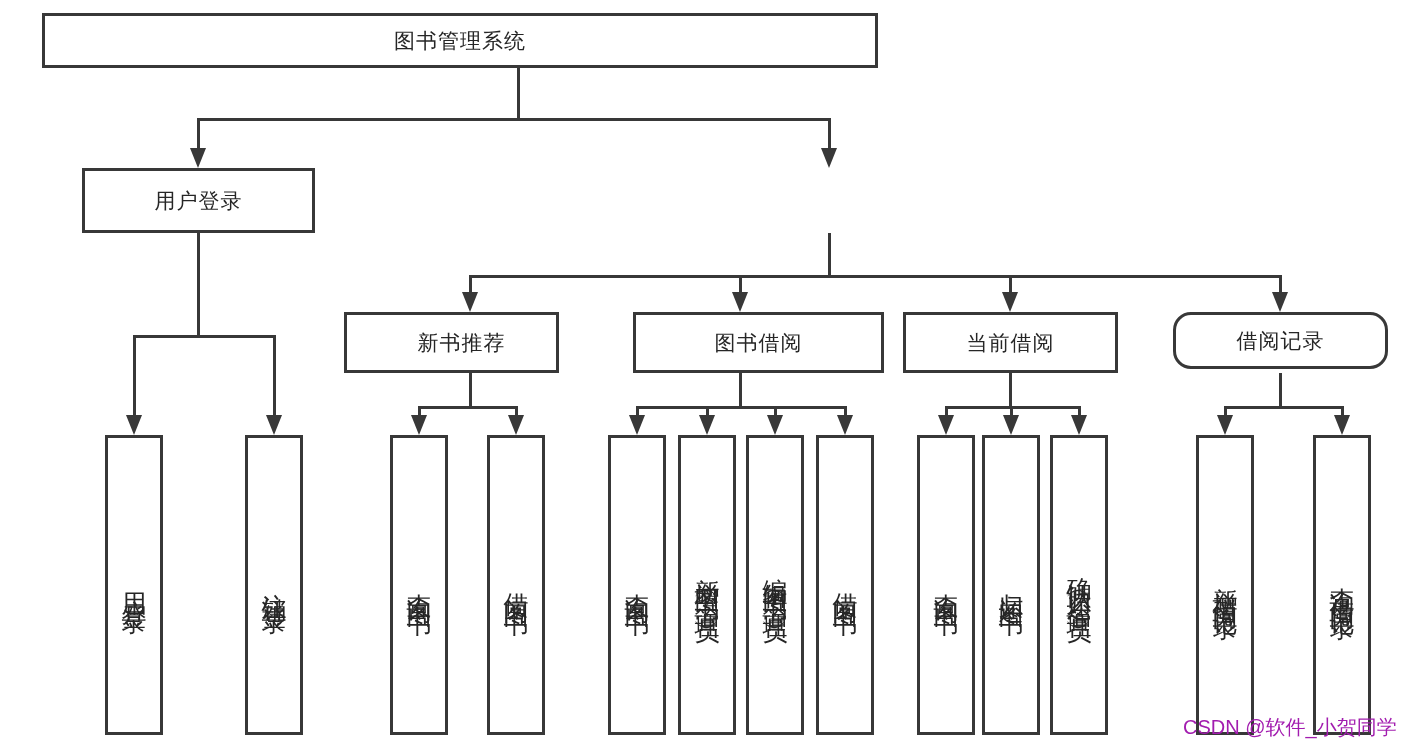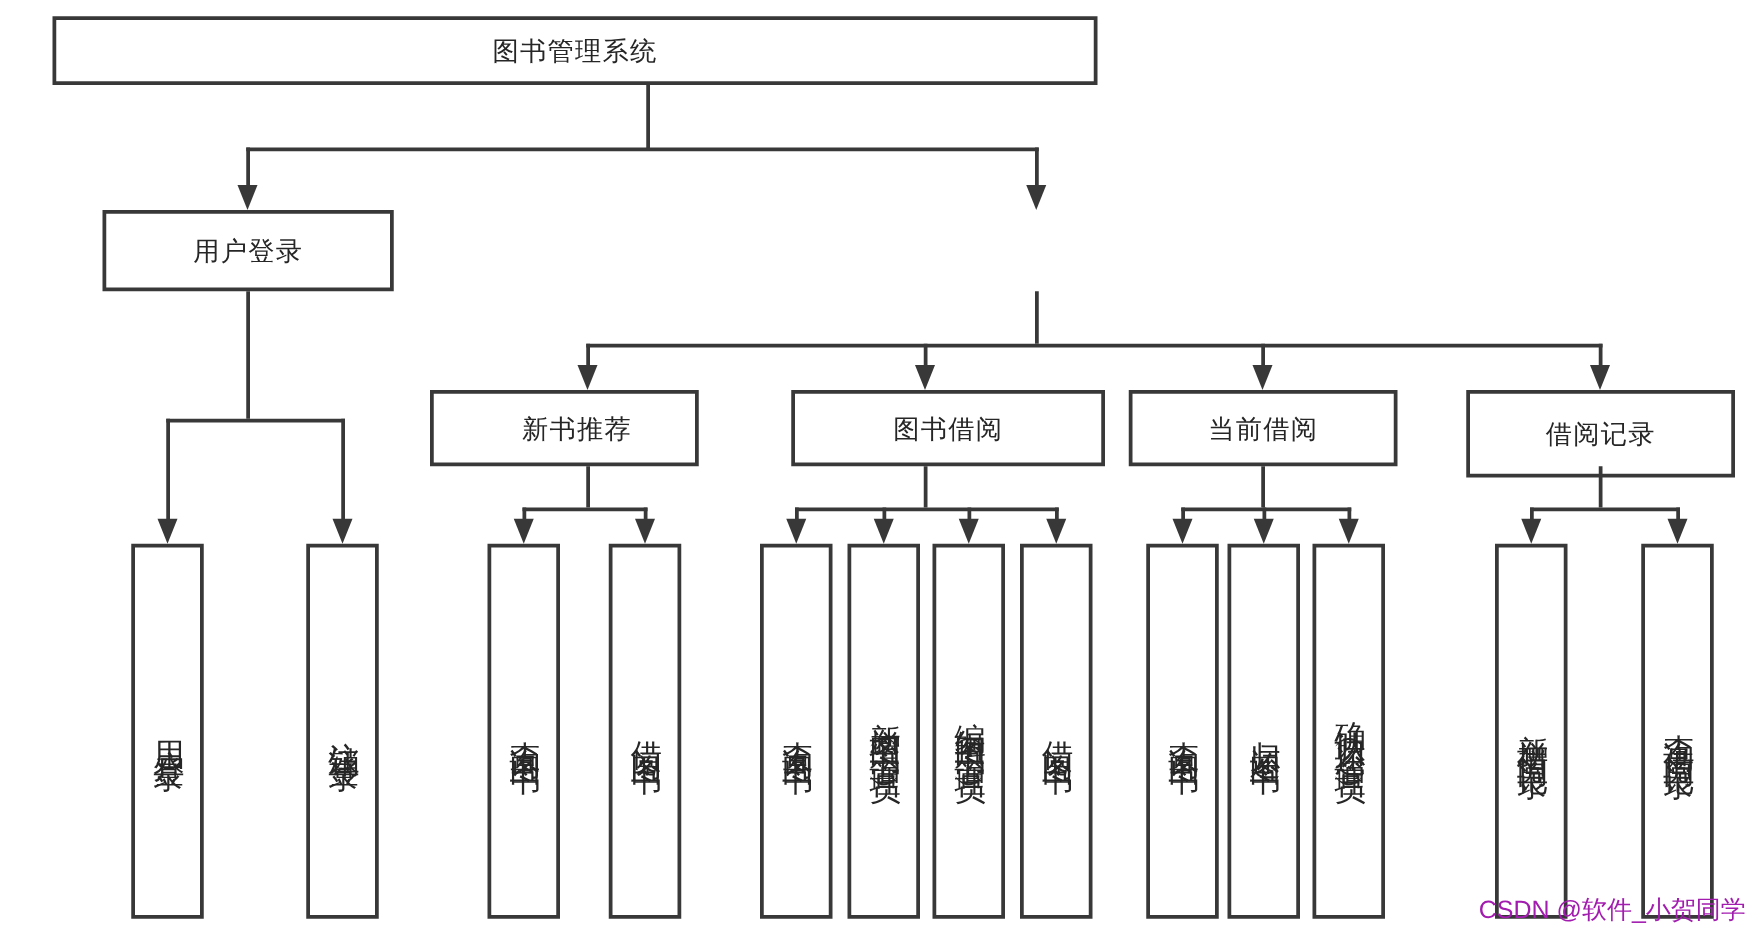--- a/index.html
+++ b/index.html
@@ -72,21 +72,21 @@
 
   <div class="box" style="left:344px;top:312px;width:215px;height:61px;padding-left:20px;">
     <span>新书推荐</span>
   </div>
   <div class="box" style="left:633px;top:312px;width:251px;height:61px;">
     <span>图书借阅</span>
   </div>
   <div class="box" style="left:903px;top:312px;width:215px;height:61px;">
     <span>当前借阅</span>
   </div>
-  <div class="box" style="left:1173px;top:312px;width:215px;height:70px;">
+  <div class="box" style="left:1173px;top:312px;width:215px;height:57px;border-radius:18px;">
     <span>借阅记录</span>
   </div>
 
   <div class="vbox" style="left:105px;top:435px;width:58px;height:300px;">
     <span>用户登录</span>
   </div>
   <div class="vbox" style="left:245px;top:435px;width:58px;height:300px;">
     <span>注销登录</span>
   </div>
 

